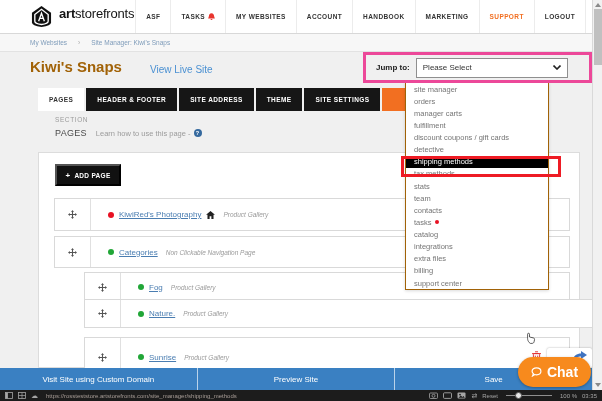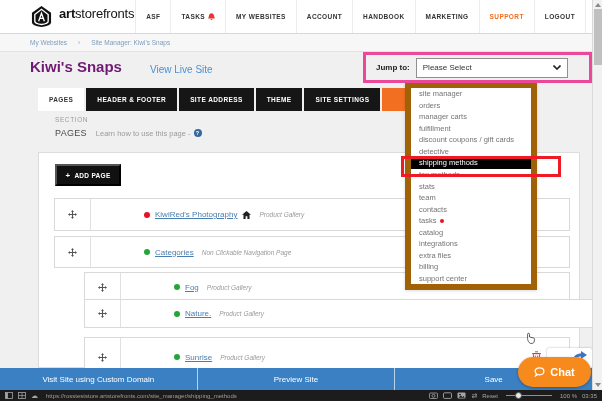--- a/index.html
+++ b/index.html
@@ -20,21 +20,21 @@
   .nav-support { color:#f26f21; }
 
   
   .breadcrumb { position:absolute; left:0; top:34px; width:602px; height:18px; background:#f7f7f7;
                 border-bottom:1px solid #e2e2e2; display:flex; align-items:center; padding-left:30px;
                 gap:11px; font-size:6.5px; z-index:3; }
   .bc-link { color:#7f9cba; cursor:pointer; }
   .bc-sep { color:#a9a9a9; }
 
   
-  .page-title { position:absolute; left:30px; top:58px; font-size:15px; font-weight:600; color:#701a75; z-index:1; }
+  .page-title { position:absolute; left:30px; top:58px; font-size:15px; font-weight:600; color:#a16207; z-index:1; }
   .view-live { position:absolute; left:150px; top:64px; font-size:10px; color:#4a90d2; cursor:pointer; z-index:1; }
 
   .jump-annotation { position:absolute; left:363px; top:52px; width:229px; height:31px;
                      border:3px solid #ec4899; display:flex; align-items:center; gap:6px;
                      padding-left:10px; z-index:7; }
   .jump-label { font-size:8px; font-weight:700; color:#222; }
   .jump-select { width:152px; height:20px; background:#fff; border:1px solid #8f8f8f; display:flex;
                  align-items:center; justify-content:space-between; padding:0 6px; font-size:8px;
                  color:#333; cursor:pointer; }
 
@@ -54,55 +54,55 @@
                font-weight:700; display:inline-flex; align-items:center; justify-content:center; cursor:pointer; }
 
   
   .panel { position:absolute; left:38px; top:152px; width:542px; height:216px; background:#fff;
            border:1px solid #dcdcdc; z-index:0; }
   .add-page-btn { position:absolute; left:55px; top:164px; width:66px; height:22px; background:#111;
                   color:#fff; font-size:6.5px; font-weight:700; letter-spacing:.3px; display:flex;
                   align-items:center; justify-content:center; gap:4px; cursor:pointer; z-index:1; }
   .add-plus { font-size:8px; font-weight:700; }
 
-  .prow { position:absolute; background:#fff; border:1px solid #d9d9d9; display:flex; align-items:center; z-index:1;gap:36px; }
+  .prow { position:absolute; background:#fff; border:1px solid #d9d9d9; display:flex; align-items:center; z-index:1; }
   .handle-cell { width:36px; align-self:stretch; display:flex; align-items:center; justify-content:center;
                  border-right:1px solid #e0e0e0; cursor:grab; }
   .row-content { display:flex; align-items:center; gap:5px; padding-left:17px; }
   .dot { width:6px; height:6px; border-radius:50%; }
   .dot-red { background:#e81123; }
   .dot-green { background:#21a637; }
   .page-link { font-size:8px; color:#4a7db1; text-decoration:underline; cursor:pointer; }
   .page-type { font-size:6.5px; font-style:italic; color:#9a9a9a; margin-left:3px; }
   .trash-btn { position:absolute; right:28px; top:50%; transform:translateY(-50%); cursor:pointer; }
   .cursor-hand { position:absolute; right:33px; top:-8px; z-index:3; }
 
   
-  .dd-panel { position:absolute; left:405px; top:82px; width:132px; height:208px; background:#fff;
-              border:6px solid #a16207; display:flex; flex-direction:column; z-index:6;
+  .dd-panel { position:absolute; left:405px; top:82px; width:144px; height:208px; background:#fff;
+              border:1px solid #a16207; display:flex; flex-direction:column; z-index:6;
               box-shadow:0 1px 3px rgba(0,0,0,.15);justify-content:center; }
   .dd-item { flex:1; display:flex; align-items:center; padding-left:8px; font-size:7.5px; color:#757575;
              cursor:pointer; gap:3px; }
   .dd-selected { background:#000; color:#fff; }
   .dd-task-dot { width:4px; height:4px; border-radius:50%; background:#e81123; }
   .shipping-annotation { position:absolute; left:401px; top:156px; width:160px; height:21px;
                          border:3px solid #ee1b24; z-index:7; pointer-events:none; }
 
   
   .footer-bar { position:absolute; left:0; top:368px; width:592px; height:22px; background:#3a80c2;
                 display:flex; z-index:4; }
   .footer-btn { flex:1; display:flex; align-items:center; justify-content:center; color:#fff;
                 font-size:8px; cursor:pointer; }
   .footer-btn + .footer-btn { border-left:1px solid rgba(255,255,255,.65); }
 
   .recaptcha-frag { position:absolute; left:547px; top:348px; width:45px; height:20px; background:#fff;
                     border-radius:2px; box-shadow:0 0 2px rgba(0,0,0,.35); z-index:4; overflow:hidden; }
   .chat-btn { position:absolute; left:518px; top:357px; width:73px; height:30px; background:#f78a1d;
               border-radius:16px; display:flex; align-items:center; justify-content:center; gap:5px;
-              color:#fff; font-size:11px; font-weight:700; cursor:pointer; z-index:5;
+              color:#fff; font-size:14px; font-weight:700; cursor:pointer; z-index:5;
               box-shadow:0 1px 3px rgba(0,0,0,.3); }
 
   
   .scrollbar { position:absolute; left:592px; top:0; width:10px; height:390px; background:#f1f1f1;
                border-left:1px solid #d9d9d9; z-index:8; }
   .scroll-thumb { position:absolute; left:1px; top:9px; width:8px; height:56px; background:#c0c0c0; cursor:pointer; }
   .scroll-arrow { position:absolute; left:2px; width:0; height:0; border-left:3px solid transparent;
                   border-right:3px solid transparent; cursor:pointer; }
   .scroll-up { top:3px; border-bottom:4px solid #8a8a8a; }
   .scroll-down { bottom:3px; border-top:4px solid #8a8a8a; }

